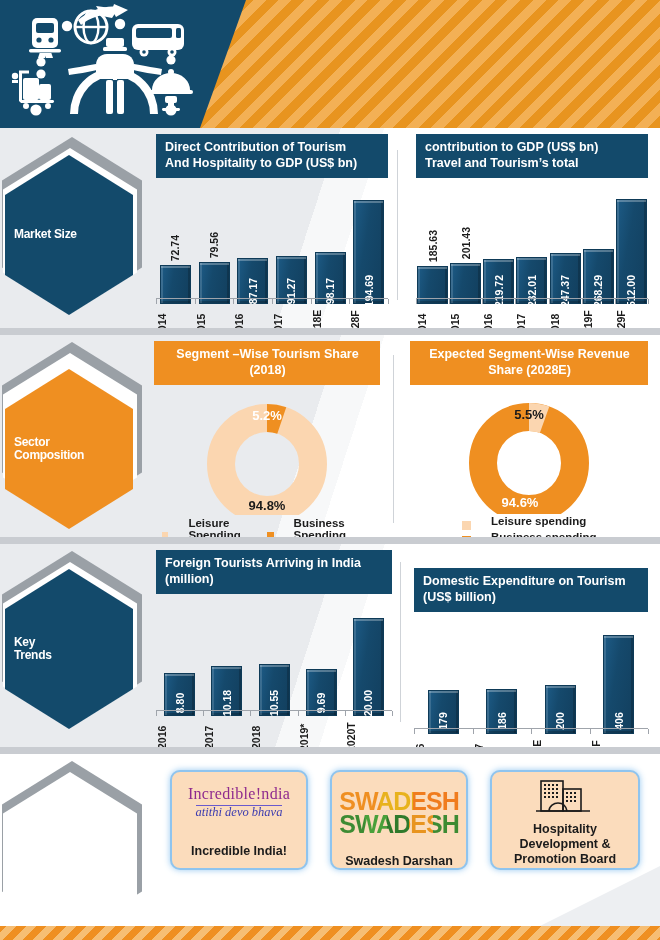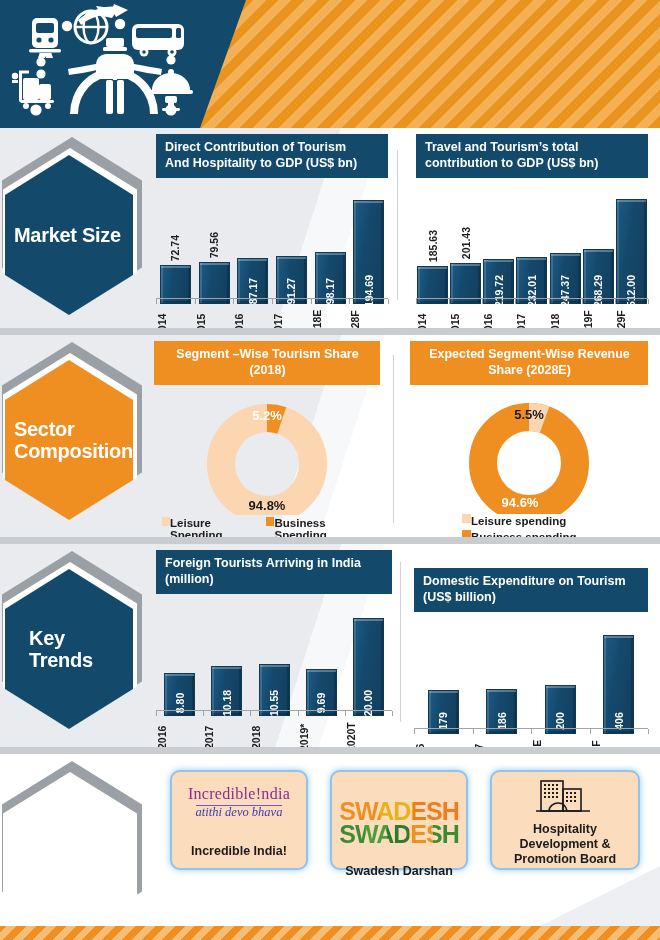--- a/index.html
+++ b/index.html
@@ -49,21 +49,21 @@
     background: #9aa0a6;
   }
   .hex-outline-in {
     position: absolute; width: 134px; height: 166px; left: 3px; top: 4px;
     clip-path: polygon(50% 0%, 100% 25%, 100% 75%, 50% 100%, 0% 75%, 0% 25%);
     background: #ffffff;
   }
   .hex-navy { background: #134a6b; }
   .hex-orange { background: #ef8f21; }
   .hex-label {
-    position: relative; color: #fff; font-weight: bold; font-size: 20px;
+    position: relative; color: #fff; font-weight: bold; font-size: 12px;
     line-height: 1.12; padding-left: 9px; letter-spacing: -.3px;
   }
 
   
   .chart-title {
     background: #134a6b; color: #fff; font-weight: bold; font-size: 12.5px;
     line-height: 1.25; padding: 6px 8px 7px 9px;
   }
   .chart-title.orange { background: #ef8f21; text-align: center; }
   .vsep { position: absolute; width: 1px; background: #cfd3d8; }
@@ -98,21 +98,21 @@
     height: 42px; align-items: flex-start;
   }
   .xlabcell { flex: 1; display: flex; justify-content: center; }
   .tick { position: absolute; width: 1px; height: 5px; background: #9fa4ab; top: 0; }
 
   .note { font-size: 9.5px; color: #2a2a2a; font-style: italic; }
   .note b { font-style: normal; }
 
   
   .legend { display: flex; font-size: 11.5px; font-weight: bold; color: #1b1b1b; }
-  .legend-item { display: flex; align-items: flex-start; gap: 0; margin-right: 10px; }
+  .legend-item { display: flex; align-items: flex-end; gap: 20px; margin-right: 10px; }
   .swatch { width: 9px; height: 9px; display: inline-block; }
 
   
   .logocard {
     position: absolute; background: #fbdcbc; border: 2px solid #8fc4ee;
     border-radius: 10px; box-shadow: 0 0 6px rgba(140,195,240,.9);
     display: flex; flex-direction: column; align-items: center; justify-content: flex-start;
   }
   .logocard-caption { font-size: 12.5px; font-weight: bold; color: #1b1b1b; text-align: center; line-height: 1.18; }
 
@@ -288,22 +288,22 @@
           <div class="tick" style="left: 116px; top: 113px;"></div>
           <div class="tick" style="left: 154.667px; top: 113px;"></div>
           <div class="tick" style="left: 193.333px; top: 113px;"></div>
           <div class="tick" style="left: 232px; top: 113px;"></div>
         </div>
 
     </div>
 
     <div style="position:absolute;left:416px;top:6px;width:232px;">
       <div class="chart-title">
+        <div>contribution to GDP (US$ bn)</div>
         <div>Travel and Tourism’s total</div>
-        <div>contribution to GDP (US$ bn)</div>
       </div>
       <div class="barchart" id="bc2" style="height:118px;margin-top:8px;position:relative">
           <div class="bars" style="height: 112px;">
             <div class="barcol">
               <span class="bar-val-above" style="bottom: 42.1478px; left: 50%;">185.63</span>
               <div class="bar" style="height: 38.1478px;"></div>
             </div>
             <div class="barcol">
               <span class="bar-val-above" style="bottom: 45.3948px; left: 50%;">201.43</span>
               <div class="bar" style="height: 41.3948px;"></div>
@@ -372,21 +372,21 @@
 
   <div class="divider"></div>
 
   <div class="band" style="height:202px">
     <div class="band-bg"></div>
     <div class="band-diag"></div>
 
     <div class="hexwrap" style="top:14px;height:180px">
       <div class="hex-outline"></div>
       <div class="hex-outline-in"></div>
-      <div class="hex hex-orange" style="left:5px;top:11px;">
+      <div class="hex hex-orange" style="left:5px;top:20px;">
         <span class="hex-label">Sector<br>Composition</span>
       </div>
     </div>
 
     <div class="vsep" style="left:393px;top:20px;height:168px"></div>
 
     <div style="position:absolute;left:154px;top:6px;width:226px;">
       <div class="chart-title orange">
         <div>Segment –Wise Tourism Share</div>
         <div>(2018)</div>
@@ -446,21 +446,21 @@
 
   <div class="divider"></div>
 
   <div class="band" style="height:203px">
     <div class="band-bg"></div>
     <div class="band-diag"></div>
 
     <div class="hexwrap" style="top:14px;height:180px">
       <div class="hex-outline"></div>
       <div class="hex-outline-in"></div>
-      <div class="hex hex-navy" style="left:5px;top:11px;padding-left:15px;">
+      <div class="hex hex-navy" style="left:5px;top:11px;">
         <span class="hex-label">Key<br>Trends</span>
       </div>
     </div>
 
     <div class="vsep" style="left:400px;top:18px;height:160px"></div>
 
     <div style="position:absolute;left:156px;top:6px;width:236px;">
       <div class="chart-title">
         <div>Foreign Tourists Arriving in India</div>
         <div>(million)</div>
@@ -586,21 +586,21 @@
 
     <div class="logocard" style="left:170px;top:16px;width:138px;height:100px">
       <div style="margin-top:14px;text-align:center;line-height:1.05">
         <div style="font-family:'Liberation Serif',serif;font-size:16px;color:#8e2a8e;letter-spacing:.3px">Incredible!ndia</div>
         <div style="font-family:'Liberation Serif',serif;font-size:12.5px;color:#3b3bb0;font-style:italic;margin-top:1px;border-top:1px solid #6a5acd;display:inline-block;padding-top:0px">atithi devo bhava</div>
       </div>
       <div class="logocard-caption" style="margin-top:24px">Incredible India!</div>
     </div>
 
     <div class="logocard" style="left:330px;top:16px;width:138px;height:100px">
-      <div style="margin-top:28px;text-align:center;line-height:.92">
+      <div style="margin-top:18px;text-align:center;line-height:.92">
         <div style="font-size:25px;font-weight:bold;letter-spacing:-1px;
                     background:linear-gradient(90deg,#ef8f21 0 34%,#e8b21d 34% 62%,#f07c1e 62% 100%);
                     -webkit-background-clip:text;background-clip:text;color:transparent;">SWADESH</div>
         <div style="font-size:25px;font-weight:bold;letter-spacing:-1px;
                     background:linear-gradient(90deg,#3d8b33 0 22%,#4aa03a 22% 40%,#2f7a2c 40% 58%,#e8941f 58% 78%,#3d8b33 78% 100%);
                     -webkit-background-clip:text;background-clip:text;color:transparent;">SWADESH</div>
       </div>
       <div class="logocard-caption" style="margin-top:18px">Swadesh Darshan</div>
     </div>
 

